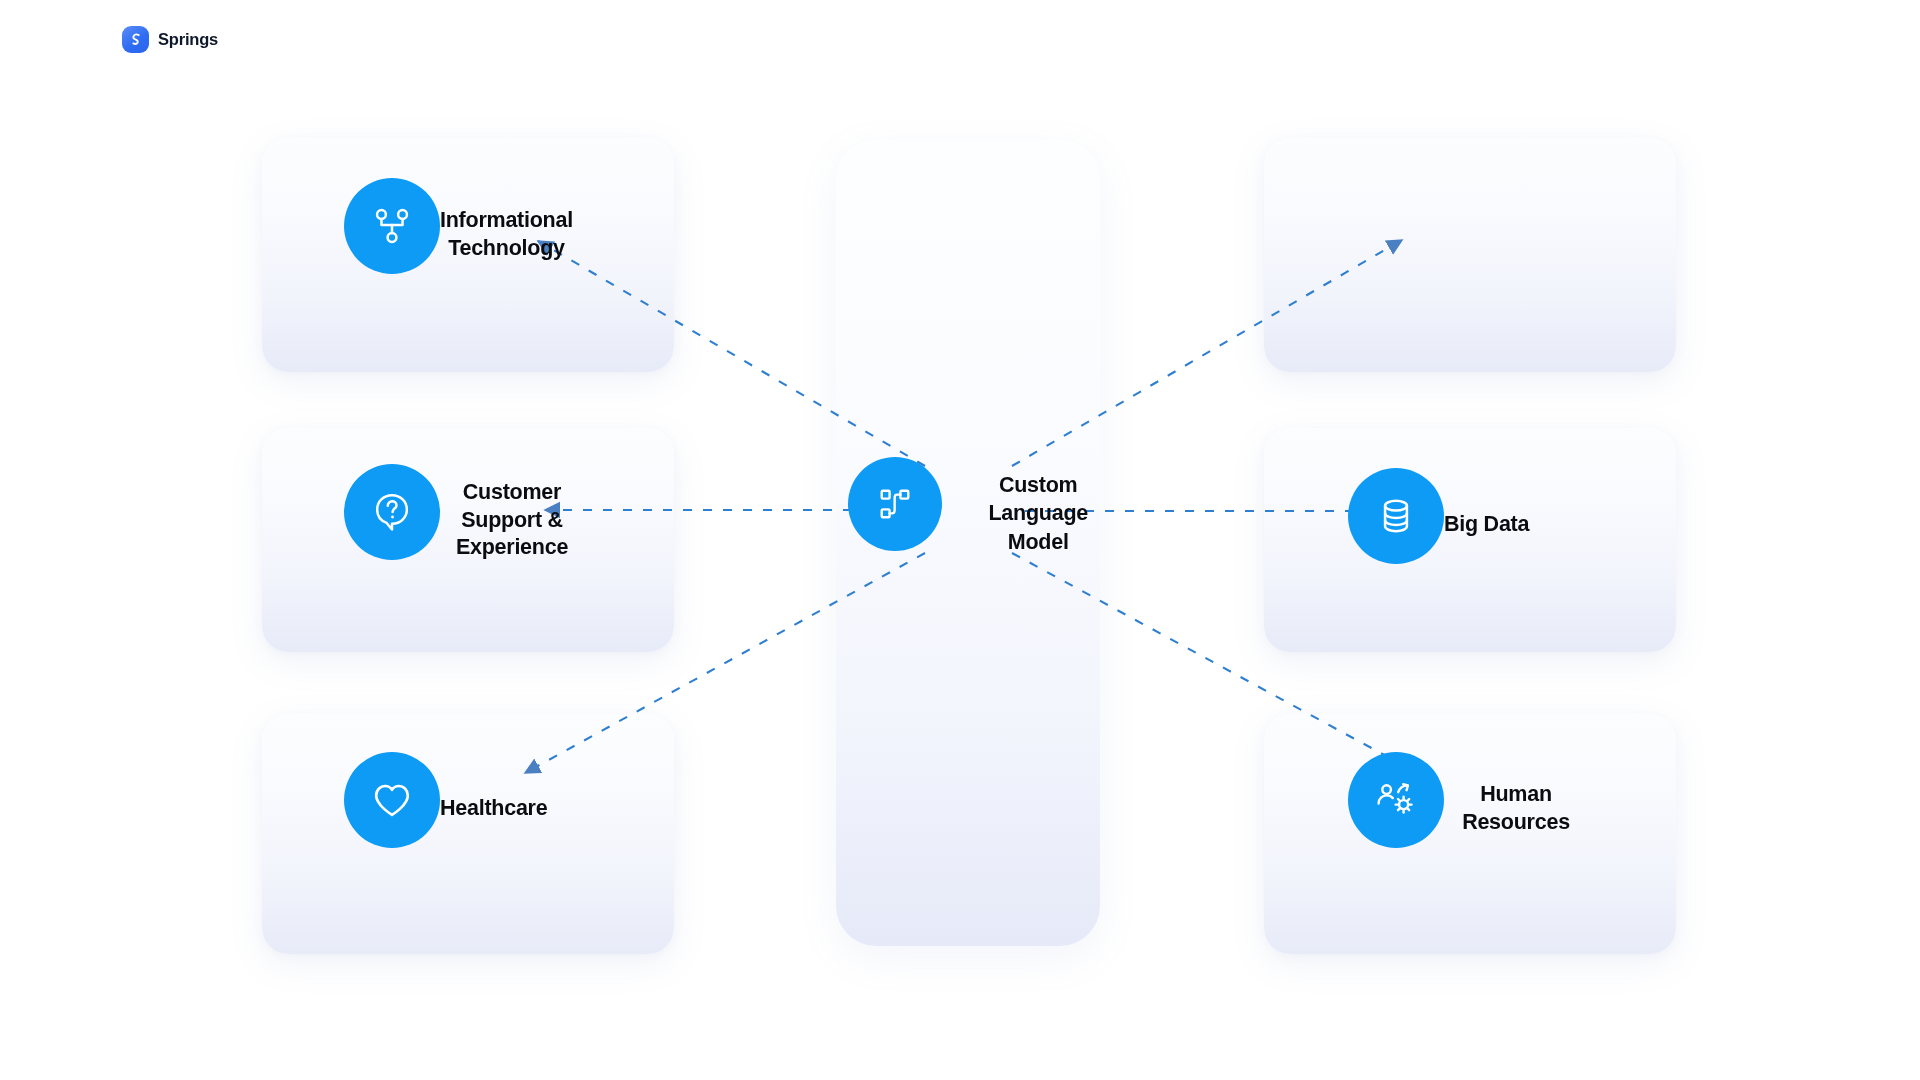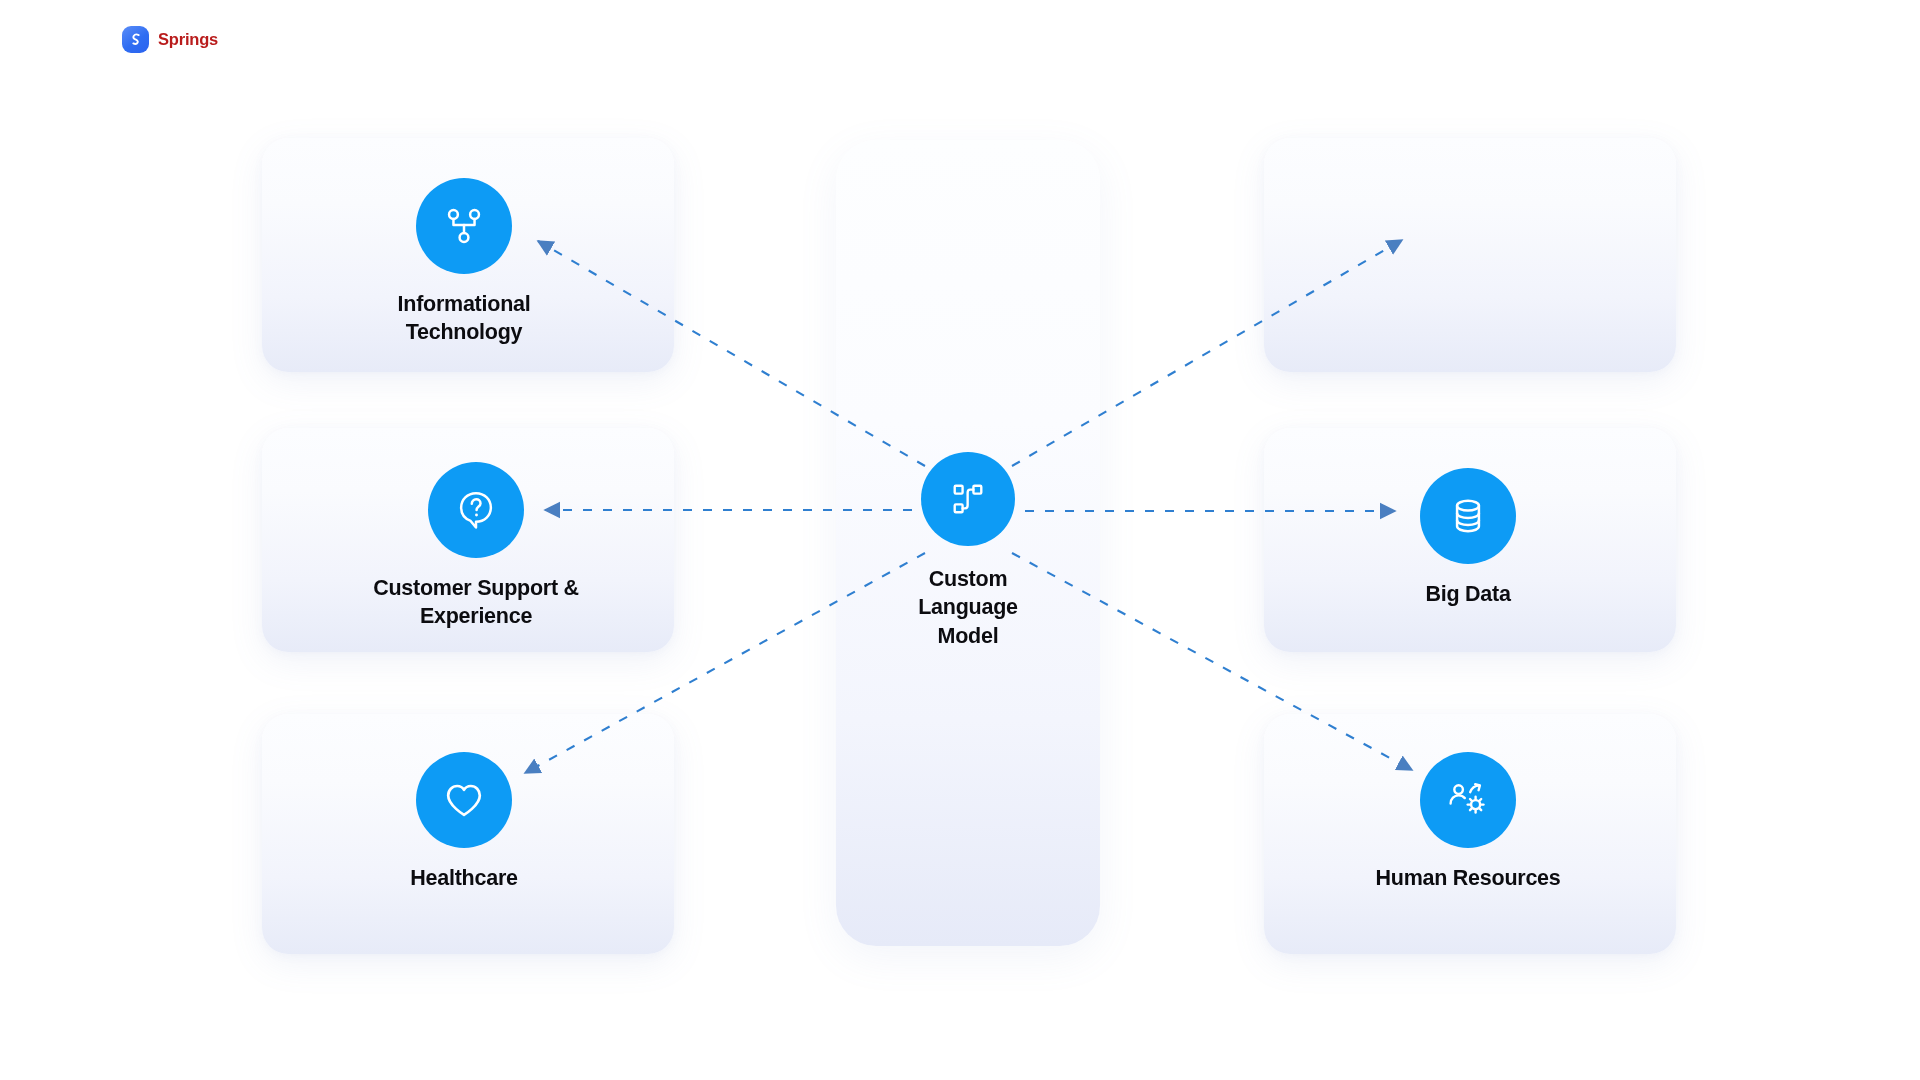--- a/index.html
+++ b/index.html
@@ -31,21 +31,21 @@
     border-radius: 9px;
     background: linear-gradient(145deg, #5b8df8 0%, #2f6df2 55%, #2a63ef 100%);
     display: flex;
     align-items: center;
     justify-content: center;
     flex: none;
   }
   .brand-name {
     font-size: 16.5px;
     font-weight: bold;
-    color: #b91c1c;
+    color: #0f172a;
     letter-spacing: -0.2px;
   }
 
   
   .stage {
     position: absolute;
     left: 0;
     top: 0;
     width: 1920px;
     height: 1080px;
@@ -92,21 +92,21 @@
         #f3f5fd 72%,
         #e6eaf8 100%);
     box-shadow: 0 12px 40px rgba(120, 140, 200, 0.09);
   }
 
   
   .node {
     position: absolute;
     z-index: 4;
     display: flex;
-    flex-direction: column;
+    flex-direction: row;
     align-items: center;
     width: 240px;
   }
 
   .node-circle {
     width: 96px;
     height: 96px;
     border-radius: 50%;
     background: #0d9bf5;
     display: flex;
@@ -122,30 +122,31 @@
     font-weight: bold;
     color: #0c0c10;
     text-align: center;
     line-height: 1.28;
     letter-spacing: -0.25px;
     white-space: pre-line;
   }
 
   
   .n-it   { left: 344px;  top: 178px; }
-  .n-cs   { left: 356px;  top: 462px; }
+  .n-cs   { left: 344px;  top: 462px; }
   .n-hc   { left: 344px;  top: 752px; }
   .n-sm   { left: 1348px; top: 178px; }
   .n-bd   { left: 1348px; top: 468px; }
   .n-hr   { left: 1348px; top: 752px; }
 
   .node.hub-node {
     left: 848px;
     top: 452px;
     width: 240px;
+    justify-content: space-between;
   }
   .node.hub-node .node-circle {
     width: 94px;
     height: 94px;
   }
   .node.hub-node .node-label {
     margin-top: 19px;
     line-height: 1.32;
   }
 </style>

